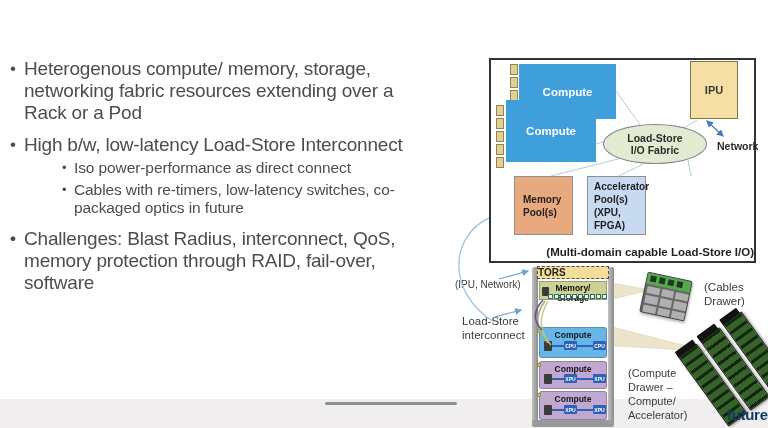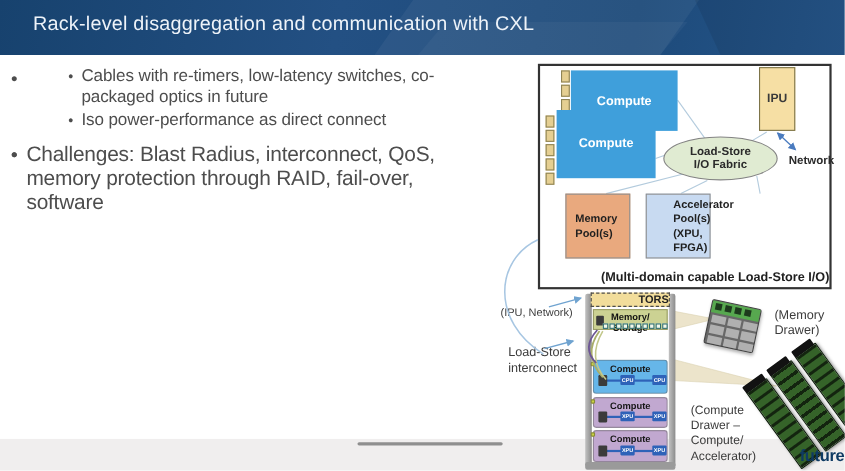--- a/index.html
+++ b/index.html
@@ -34,36 +34,36 @@
 
   
   .diagram {
     position:absolute; left:489px; top:58px; width:267px; height:205px;
     background:#fff; border:2px solid #333; z-index:2;
   }
   .diagram svg.dlines { position:absolute; left:0; top:0; }
   .dbox { position:absolute; display:flex; align-items:center; justify-content:center; text-align:center; }
   .compute-top { left:28px; top:4px; width:97px; height:55px; background:#3f9fdb; color:#fff; font-weight:700; font-size:11.5px; }
   .compute-bottom { left:15px; top:40px; width:90px; height:62px; background:#3f9fdb; color:#fff; font-weight:700; font-size:11.5px; }
-  .ipu { left:199px; top:1px; width:33px; height:58px; background:#f6dfa4; border:1.5px solid #7d7448; color:#3a3a3a; font-weight:700; font-size:11px; }
+  .ipu { left:199px; top:1px; width:48px; height:58px; background:#f6dfa4; border:1.5px solid #7d7448; color:#3a3a3a; font-weight:700; font-size:11px; }
   .fabric { left:112px; top:64px; width:104px; height:40px; background:#e0ebd2; border:1px solid #838383; border-radius:50%; color:#2b2b2b; font-weight:600; font-size:10.5px; line-height:12.5px; }
   .network-label { position:absolute; left:226px; top:80px; width:40px; font-size:10.5px; color:#2b2b2b; font-weight:600; }
   .pool { position:absolute; top:116px; height:59px; border:1px solid #8f8f8f; font-size:10px; line-height:13px; color:#1f1f1f; font-weight:600; display:flex; align-items:center; }
   .pool-mem { left:23px; width:59px; background:#e9a97e; padding-left:8px; }
-  .pool-acc { left:96px; width:59px; background:#c8daf1; padding-left:24px; }
+  .pool-acc { left:96px; width:59px; background:#c8daf1; padding-left:6px; }
   .pool-sto { left:172px; width:60px; background:#93aada; justify-content:center; text-align:center; }
   .dcaption { position:absolute; left:0; top:186px; width:100%; text-align:right; font-size:11.5px; font-weight:600; color:#1f1f1f; }
   .mem-chip { position:absolute; width:8px; height:11px; background:#e5cf92; border:1px solid #8f8455; }
 
   
   .rack { position:absolute; left:530px; top:263px; width:86px; height:165px; z-index:3; }
   .rail { position:absolute; top:4px; width:6px; height:158px; background:linear-gradient(90deg,#c2c2c2,#8b8b8b); border-radius:2px; }
   .rail-left { left:2px; } .rail-right { left:78px; }
   .rack-bottom { position:absolute; left:2px; top:157px; width:82px; height:7px; background:#9a9a9a; border-radius:2px; }
-  .tors { position:absolute; left:7px; top:3px; width:72px; height:13px; background:#f2dd9b; border:1px dashed #4c4c4c; display:flex; align-items:center; justify-content:flex-end; font-size:10px; font-weight:700; color:#222;padding-left:32px; }
+  .tors { position:absolute; left:7px; top:3px; width:72px; height:13px; background:#f2dd9b; border:1px dashed #4c4c4c; display:flex; align-items:center; justify-content:flex-start; font-size:10px; font-weight:700; color:#222; }
   .memsto { position:absolute; left:9px; top:18px; width:68px; height:19px; background:#ccd293; border:1px solid #9a9e67; }
   .memsto-label { position:absolute; left:0; top:1px; width:100%; text-align:center; font-size:8.5px; font-weight:700; color:#111; }
   .memsto-chip { position:absolute; left:2px; top:5px; width:7px; height:9px; background:#3b3b3b; border-radius:1px; }
   .module-row { position:absolute; left:8px; top:12px; display:flex; gap:1.5px; }
   .module-row span { width:4.5px; height:4.5px; background:#f3f7ea; border:1px solid #2e6e6e; display:block; }
   .rack-row { position:absolute; left:9px; width:68px; border-radius:3px; border:1px solid rgba(90,90,90,0.45); }
   .row-blue { top:64px; height:31px; background:#66b6e9; }
   .row-p1 { top:98px; height:28px; background:#c1a8d0; }
   .row-p2 { top:128px; height:29px; background:#c1a8d0; }
   .row-label { position:absolute; left:0; top:2px; width:100%; text-align:center; font-size:8.5px; font-weight:700; color:#161616; }
@@ -96,34 +96,30 @@
   .intel-logo { position:absolute; left:727px; top:406px; font-size:15px; font-weight:600; letter-spacing:-0.3px; color:#0e3a63; z-index:5; }
 
   .overlay-under { position:absolute; left:0; top:0; z-index:1; pointer-events:none; }
   .overlay-over { position:absolute; left:0; top:0; z-index:6; pointer-events:none; }
 </style>
 </head>
 <body>
 
 <div class="slide">
 
-  <div class="header">
-    <div class="hshape hs1"></div>
-    <div class="hshape hs2"></div>
-    <div class="hshape hs3"></div>
-    <div class="title">Rack-level disaggregation and communication with CXL</div>
-  </div>
 
   <div class="footer-strip"></div>
   <div class="progress-bar"></div>
 
   <div class="bullets">
+    <div class="bullet">Heterogenous compute/ memory, storage, networking fabric resources extending over a Rack or a Pod</div>
     <div class="bullet">
+      <span>High b/w, low-latency Load-Store Interconnect</span>
+      <div class="sub">Iso power-performance as direct connect</div>
       <div class="sub">Cables with re-timers, low-latency switches, co-packaged optics in future</div>
-      <div class="sub">Iso power-performance as direct connect</div>
     </div>
     <div class="bullet">
     </div>
     <div class="bullet">Challenges: Blast Radius, interconnect, QoS, memory protection through RAID, fail-over, software</div>
   </div>
 
   <svg class="overlay-under" width="768" height="428">
     <polygon points="613,283 650,290 613,299" fill="#ece4cb" stroke="#d9d0ae" stroke-width="0.5"></polygon>
     <polygon points="613,327 706,351 613,346" fill="#ece4cb" stroke="#d9d0ae" stroke-width="0.5"></polygon>
   </svg>
@@ -233,21 +229,21 @@
       <div class="row-line" style="top:17px;"></div>
       <div class="row-chip-dark" style="left:4px; top:13px;"></div>
       <div class="row-chip" style="left:24px; top:13px;">XPU</div>
       <div class="row-chip" style="left:53px; top:13px;">XPU</div>
     </div>
   </div>
 
   <div class="ann ann-ipu-network">(IPU, Network)</div>
   <div class="ann ann-loadstore preline">Load-Store
 interconnect</div>
-  <div class="ann ann-memdrawer preline">(Memory
+  <div class="ann ann-memdrawer preline">(Cables
 Drawer)</div>
   <div class="ann ann-compdrawer preline">(Compute
 Drawer –
 Compute/
 Accelerator)</div>
 
   <div class="mem-drawer">
     <div class="greenstrip">
         <i></i>
         <i></i>

